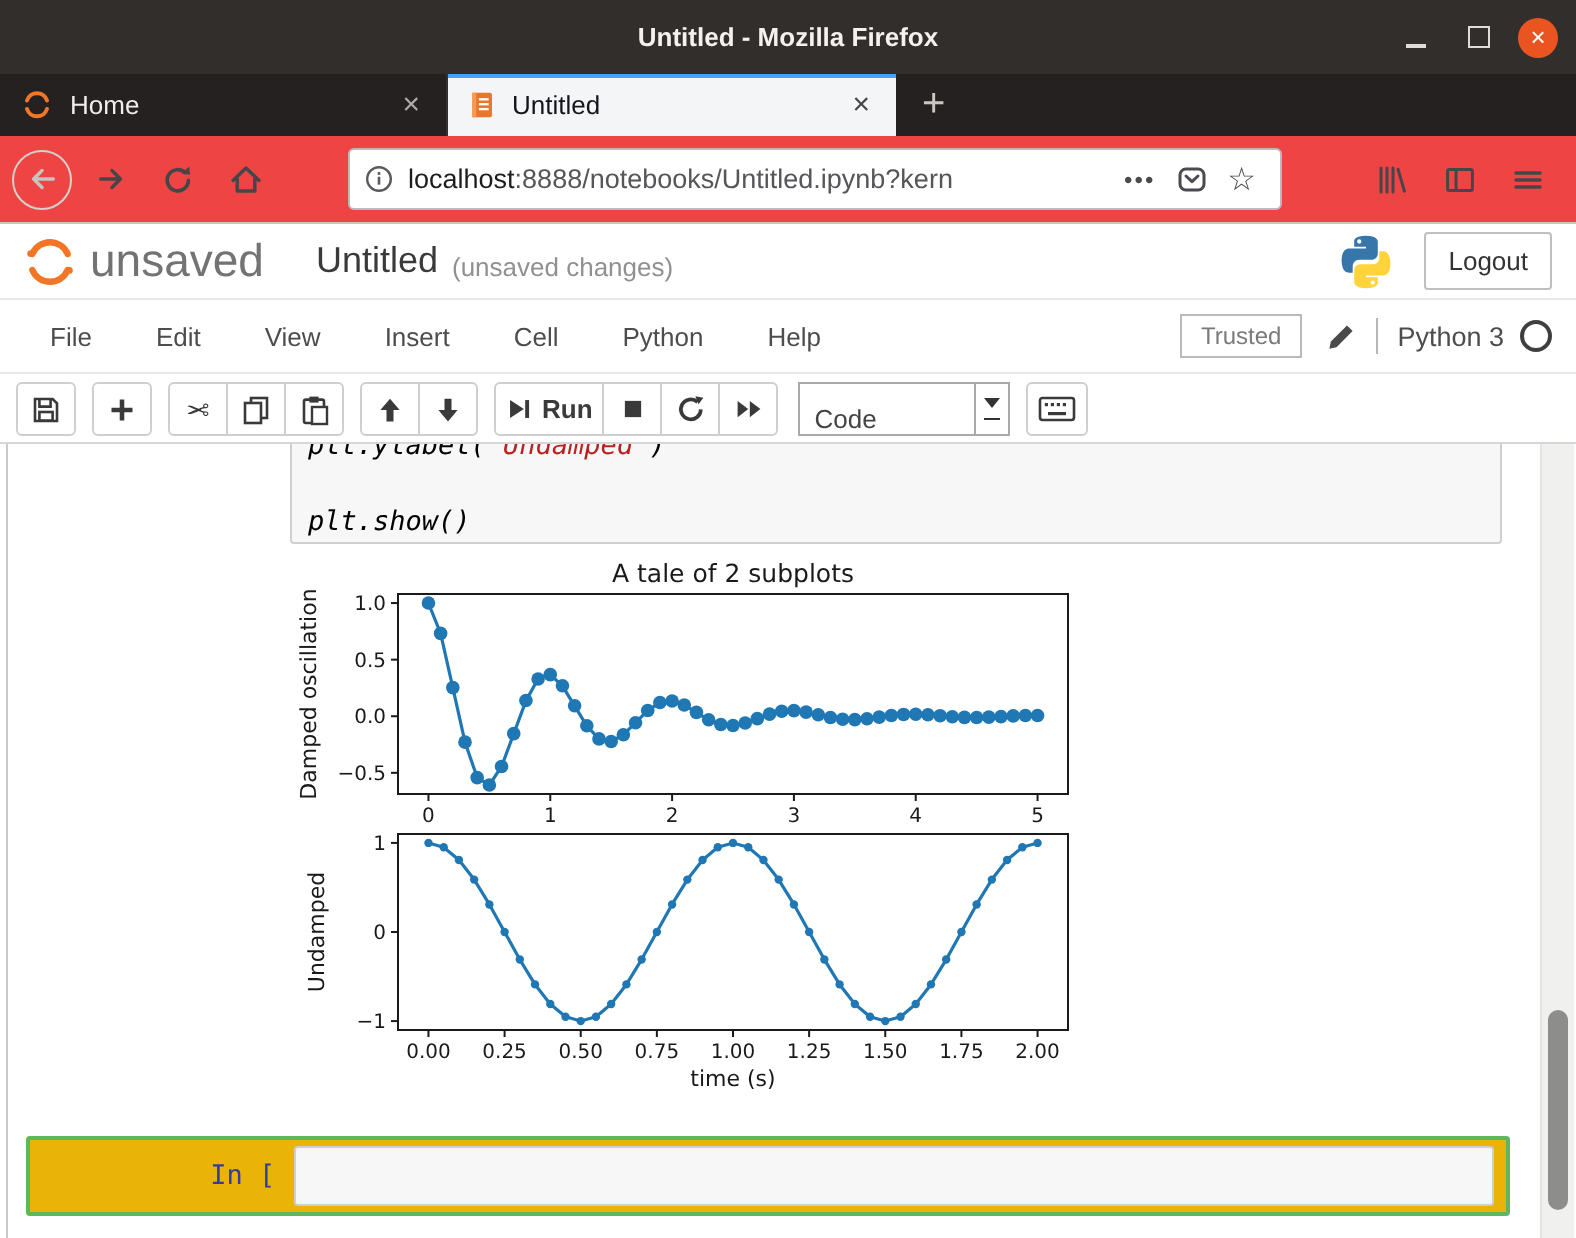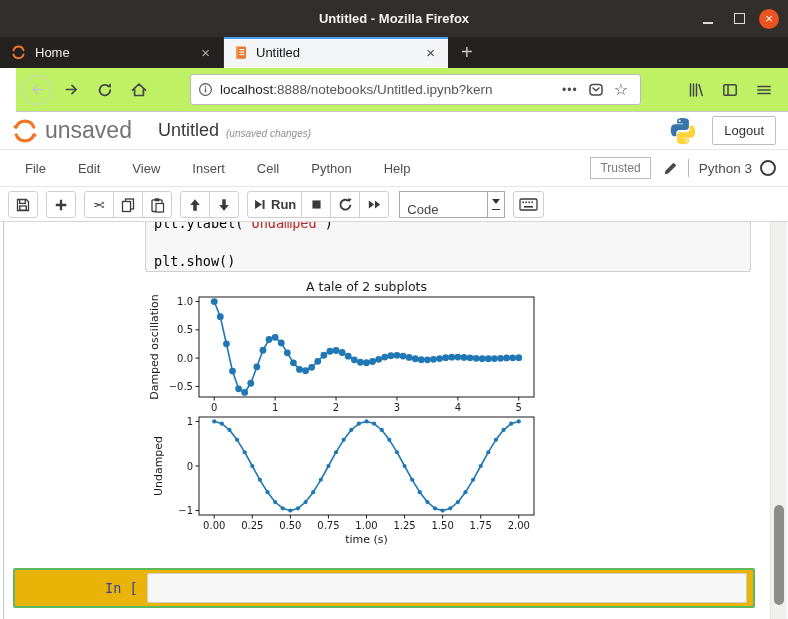--- a/index.html
+++ b/index.html
@@ -22,21 +22,21 @@
   .tab{display:flex;align-items:center;width:224px;box-sizing:border-box;padding:0 10px;position:relative;justify-content:center;}
   .tab.inactive{color:#efeeec;border-right:1px solid #35312f;}
   .tab.active{background:#f4f5f6;color:#15141a;}
   .tab.active::before{content:'';position:absolute;top:0;left:0;right:0;height:2px;background:#45a1ff;}
   .tab-label{flex:1;font-size:13px;margin-left:8px;white-space:nowrap;overflow:hidden;}
   .tab-close{font-size:15px;color:#aeaca9;padding:0 3px;}
   .tab.active .tab-close{color:#45454a;}
   .newtab{background:none;border:none;color:#c9c7c4;font-size:20px;padding:0 13px;line-height:31px;}
 
   
-  .navbar{position:absolute;top:68px;left:16px;right:0;height:44px;background:#bef264;
+  .navbar{position:absolute;top:68px;left:0;right:0;height:44px;background:#ef4444;
     border-bottom:1px solid #c8c7c6;display:flex;align-items:center;box-sizing:border-box;justify-content:space-between;}
   .nav-btn{background:none;border:none;width:30px;height:30px;display:flex;align-items:center;
     justify-content:center;margin:0 2px;padding:0;}
   .nav-btn.back{width:30px;height:30px;border:1.4px solid #d3d1ce;border-radius:50%;margin-left:6px;box-sizing:border-box;}
   .urlbar{flex:1;height:31px;margin-left:34px;margin-right:38px;background:#fff;border:1px solid #bcbab8;
     border-radius:3px;display:flex;align-items:center;padding:0 7px;box-sizing:border-box;}
   .url-text{flex:1;font-size:13.5px;margin-left:7px;white-space:nowrap;overflow:hidden;position:relative;}
   .url-text .host{color:#1d1d1f;}
   .url-text .path{color:#55555a;}
   .url-fade{position:absolute;right:0;top:0;bottom:0;width:30px;
@@ -45,21 +45,21 @@
   .dots{font-size:12px;letter-spacing:1px;color:#4a4a4f;}
   .star{font-size:16px;color:#4a4a4f;}
   .nav-right{display:flex;align-items:center;margin-right:7px;}
 
   
   .jheader{position:absolute;top:112px;left:0;right:0;height:38px;background:#fff;display:flex;
     align-items:center;border-bottom:1px solid #e7e7e7;box-sizing:border-box;}
   .brand{display:flex;align-items:center;margin-left:10px;}
   .brand-text{font-size:23px;color:#737373;margin-left:5px;}
   .nbtitle{font-size:18px;color:#3a3a3a;margin-left:26px;}
-  .checkpoint{font-size:10px;color:#909090;margin-left:7px;margin-top:5px;font-style:italic;}
+  .checkpoint{font-size:13px;color:#909090;margin-left:7px;margin-top:5px;}
   .jheader-right{margin-left:auto;display:flex;align-items:center;}
   .logout{border:1px solid #bfbfbf;background:#fff;border-radius:2px;font-size:13px;color:#333;
     padding:6px 11px;margin:0 12px 0 14px;}
 
   
   .menubar{position:absolute;top:150px;left:0;right:0;height:37px;background:#fff;border-bottom:1px solid #e7e7e7;
     display:flex;align-items:center;box-sizing:border-box;font-size:13px;color:#4d4d4d;}
   .menu-item{padding:0 16px;}
   .menu-item:first-child{margin-left:9px;}
   .menubar-right{margin-left:auto;display:flex;align-items:center;margin-right:12px;}
@@ -88,21 +88,21 @@
     align-items:center;justify-content:center;box-sizing:border-box;}
   .select-arrow .tri{width:0;height:0;border:4px solid transparent;border-top:5px solid #333;}
   .select-arrow .bar{width:8px;height:1px;background:#333;margin-top:1px;}
 
   
   .notebook{position:absolute;top:222px;left:0;right:0;bottom:0;background:#fff;overflow:hidden;}
   .edge-line{position:absolute;left:3px;top:0;bottom:0;width:1px;background:#c9c9c9;}
   .code-input{position:absolute;left:145px;top:-13px;width:606px;height:63px;background:#f7f7f7;
     border:1px solid #cfcfcf;border-radius:2px;box-sizing:border-box;padding:4px 8px;
     font-family:"DejaVu Sans Mono","Liberation Mono",monospace;font-size:13.5px;color:#000;}
-  .cm-line{height:19px;line-height:19px;white-space:pre;}
+  .cm-line{height:19px;line-height:19px;white-space:pre;font-style:italic;}
   .tok-string{color:#ba2121;}
   #figure{position:absolute;left:147px;top:56px;}
   #figure text{font-family:"DejaVu Sans","Liberation Sans",sans-serif;}
   .empty-cell{position:absolute;left:13px;top:346px;width:742px;height:40px;border:2px solid #5db75d;
     border-radius:2px;box-sizing:border-box;background:#eab308;display:flex;align-items:center;padding-left:36px;}
   .prompt{width:125px;text-align:right;font-family:"DejaVu Sans Mono","Liberation Mono",monospace;
     font-size:13.5px;color:#303f9f;padding-right:14px;box-sizing:border-box;}
   .empty-input{position:absolute;left:132px;right:6px;top:3px;bottom:3px;background:#f7f7f7;
     border:1px solid #cfcfcf;border-radius:2px;}
   .scroll-track{position:absolute;right:1px;top:0;width:16px;bottom:0;background:#f0f0ef;border-left:1px solid #e3e3e2;}

